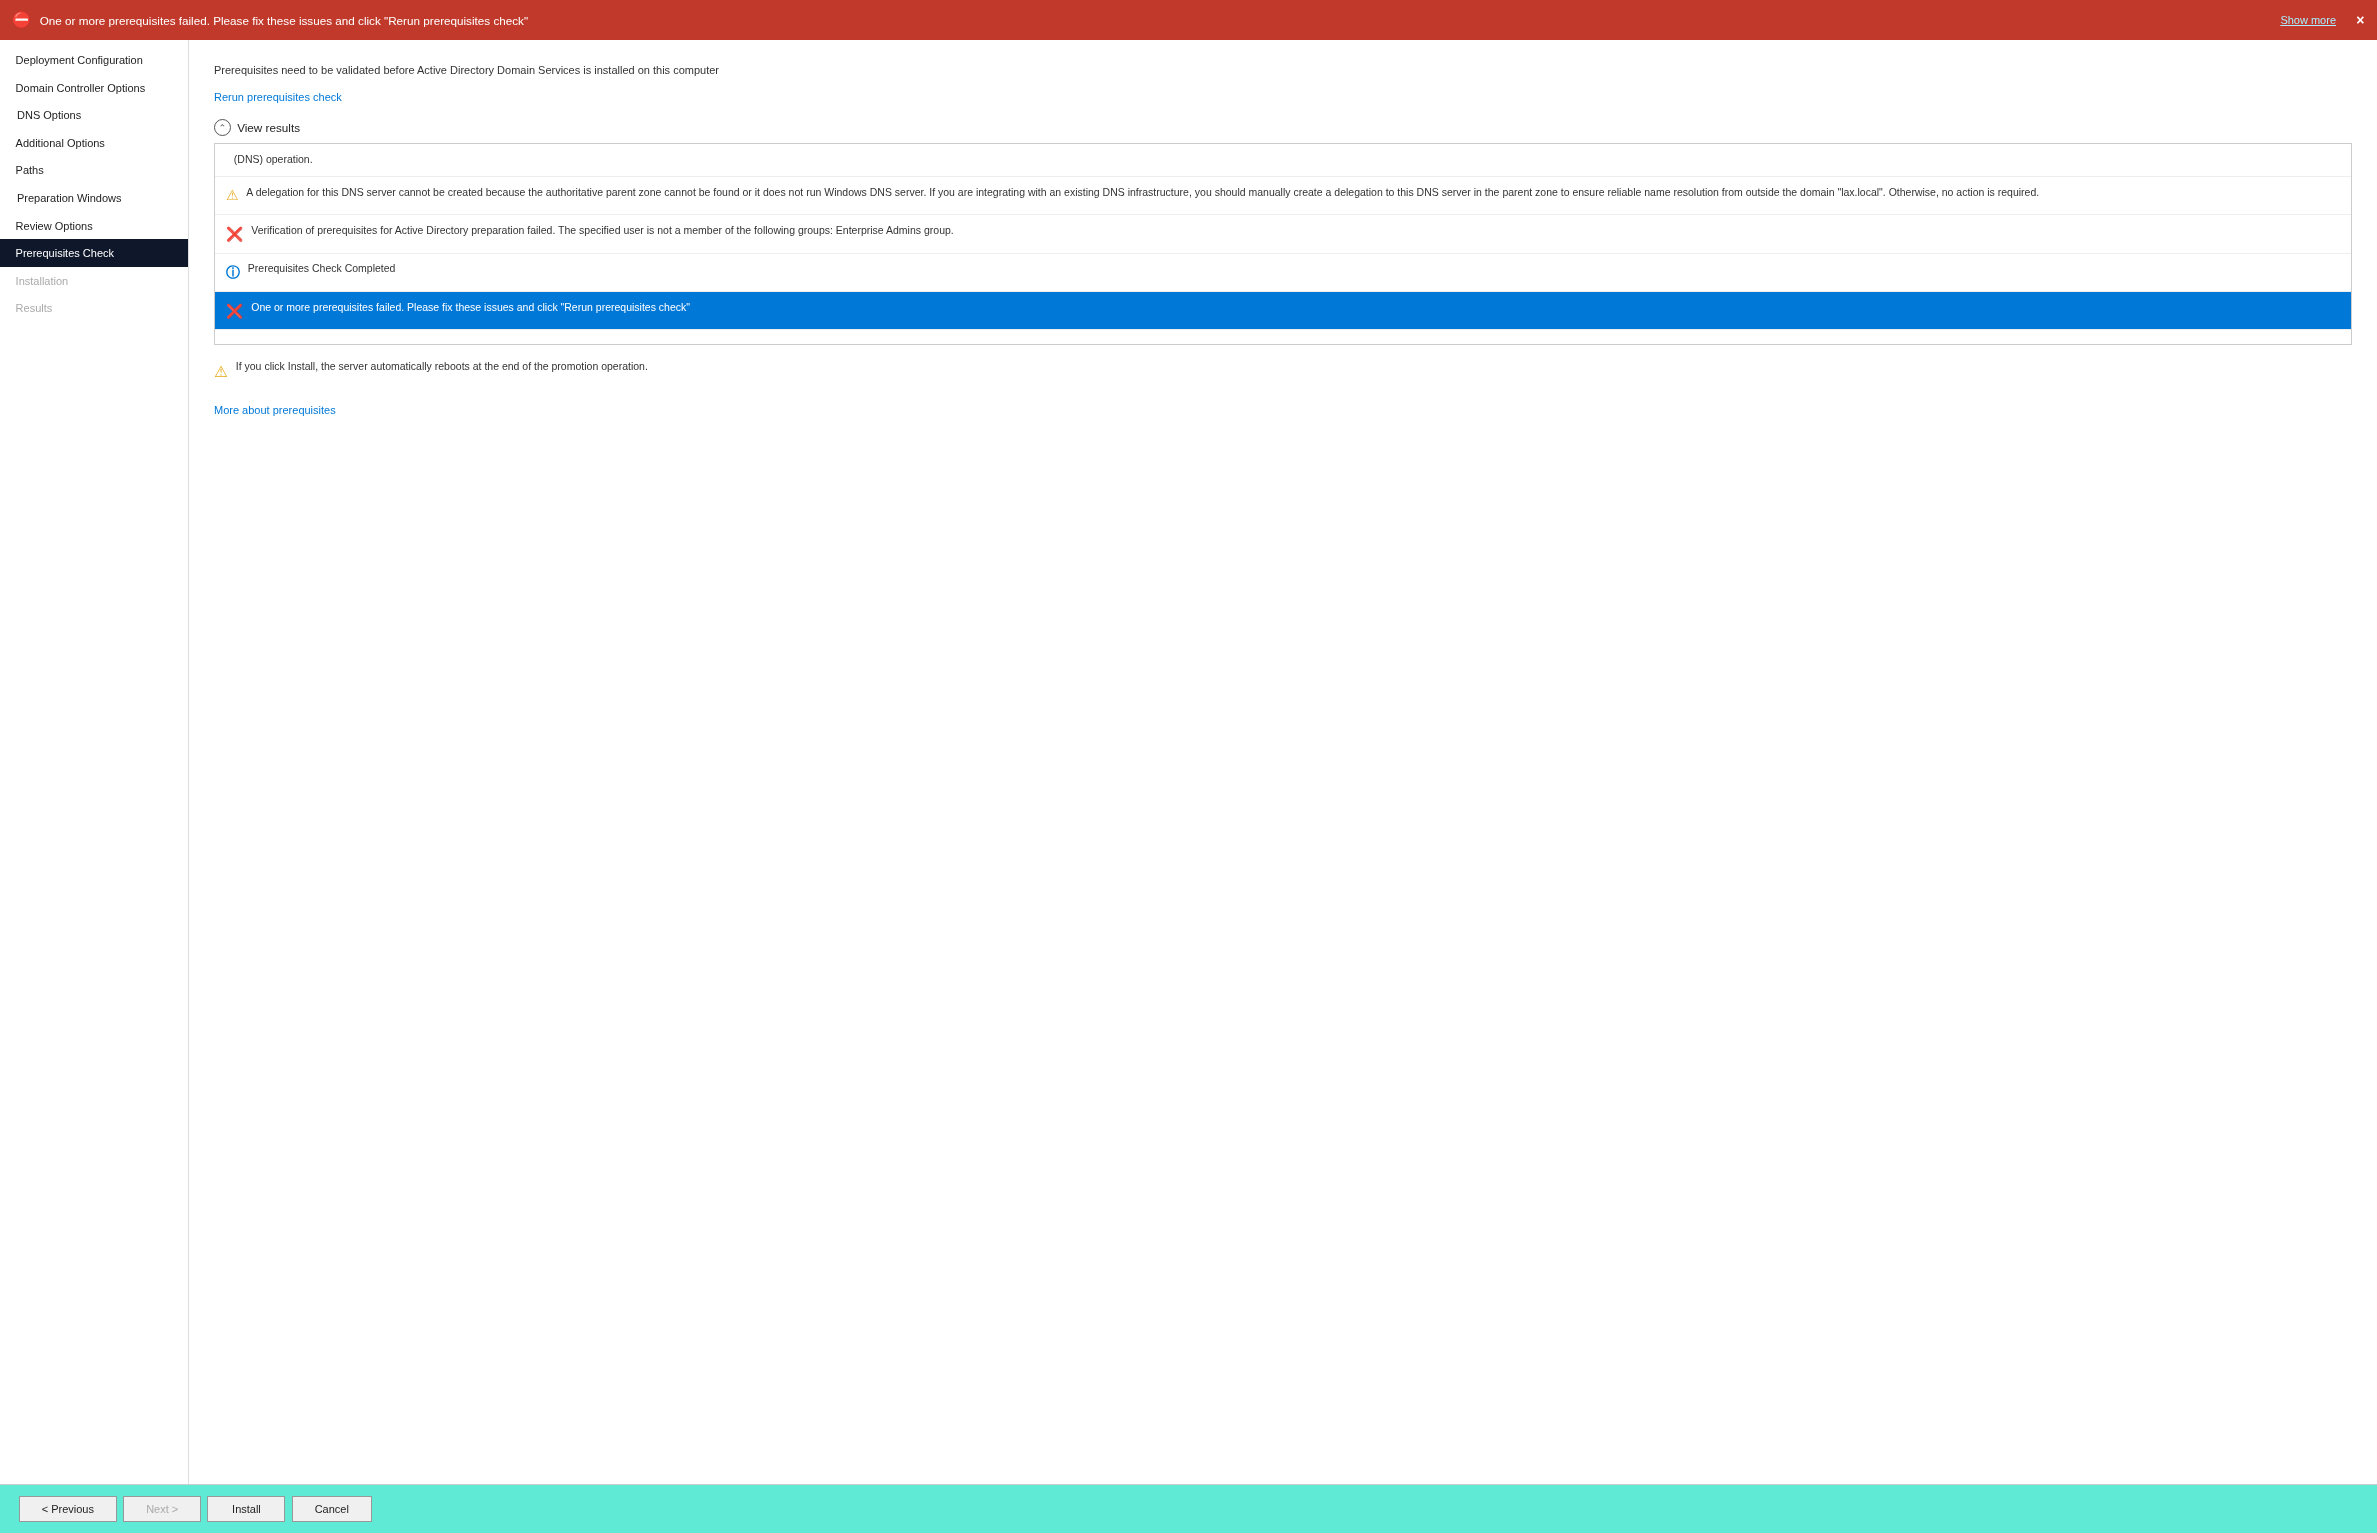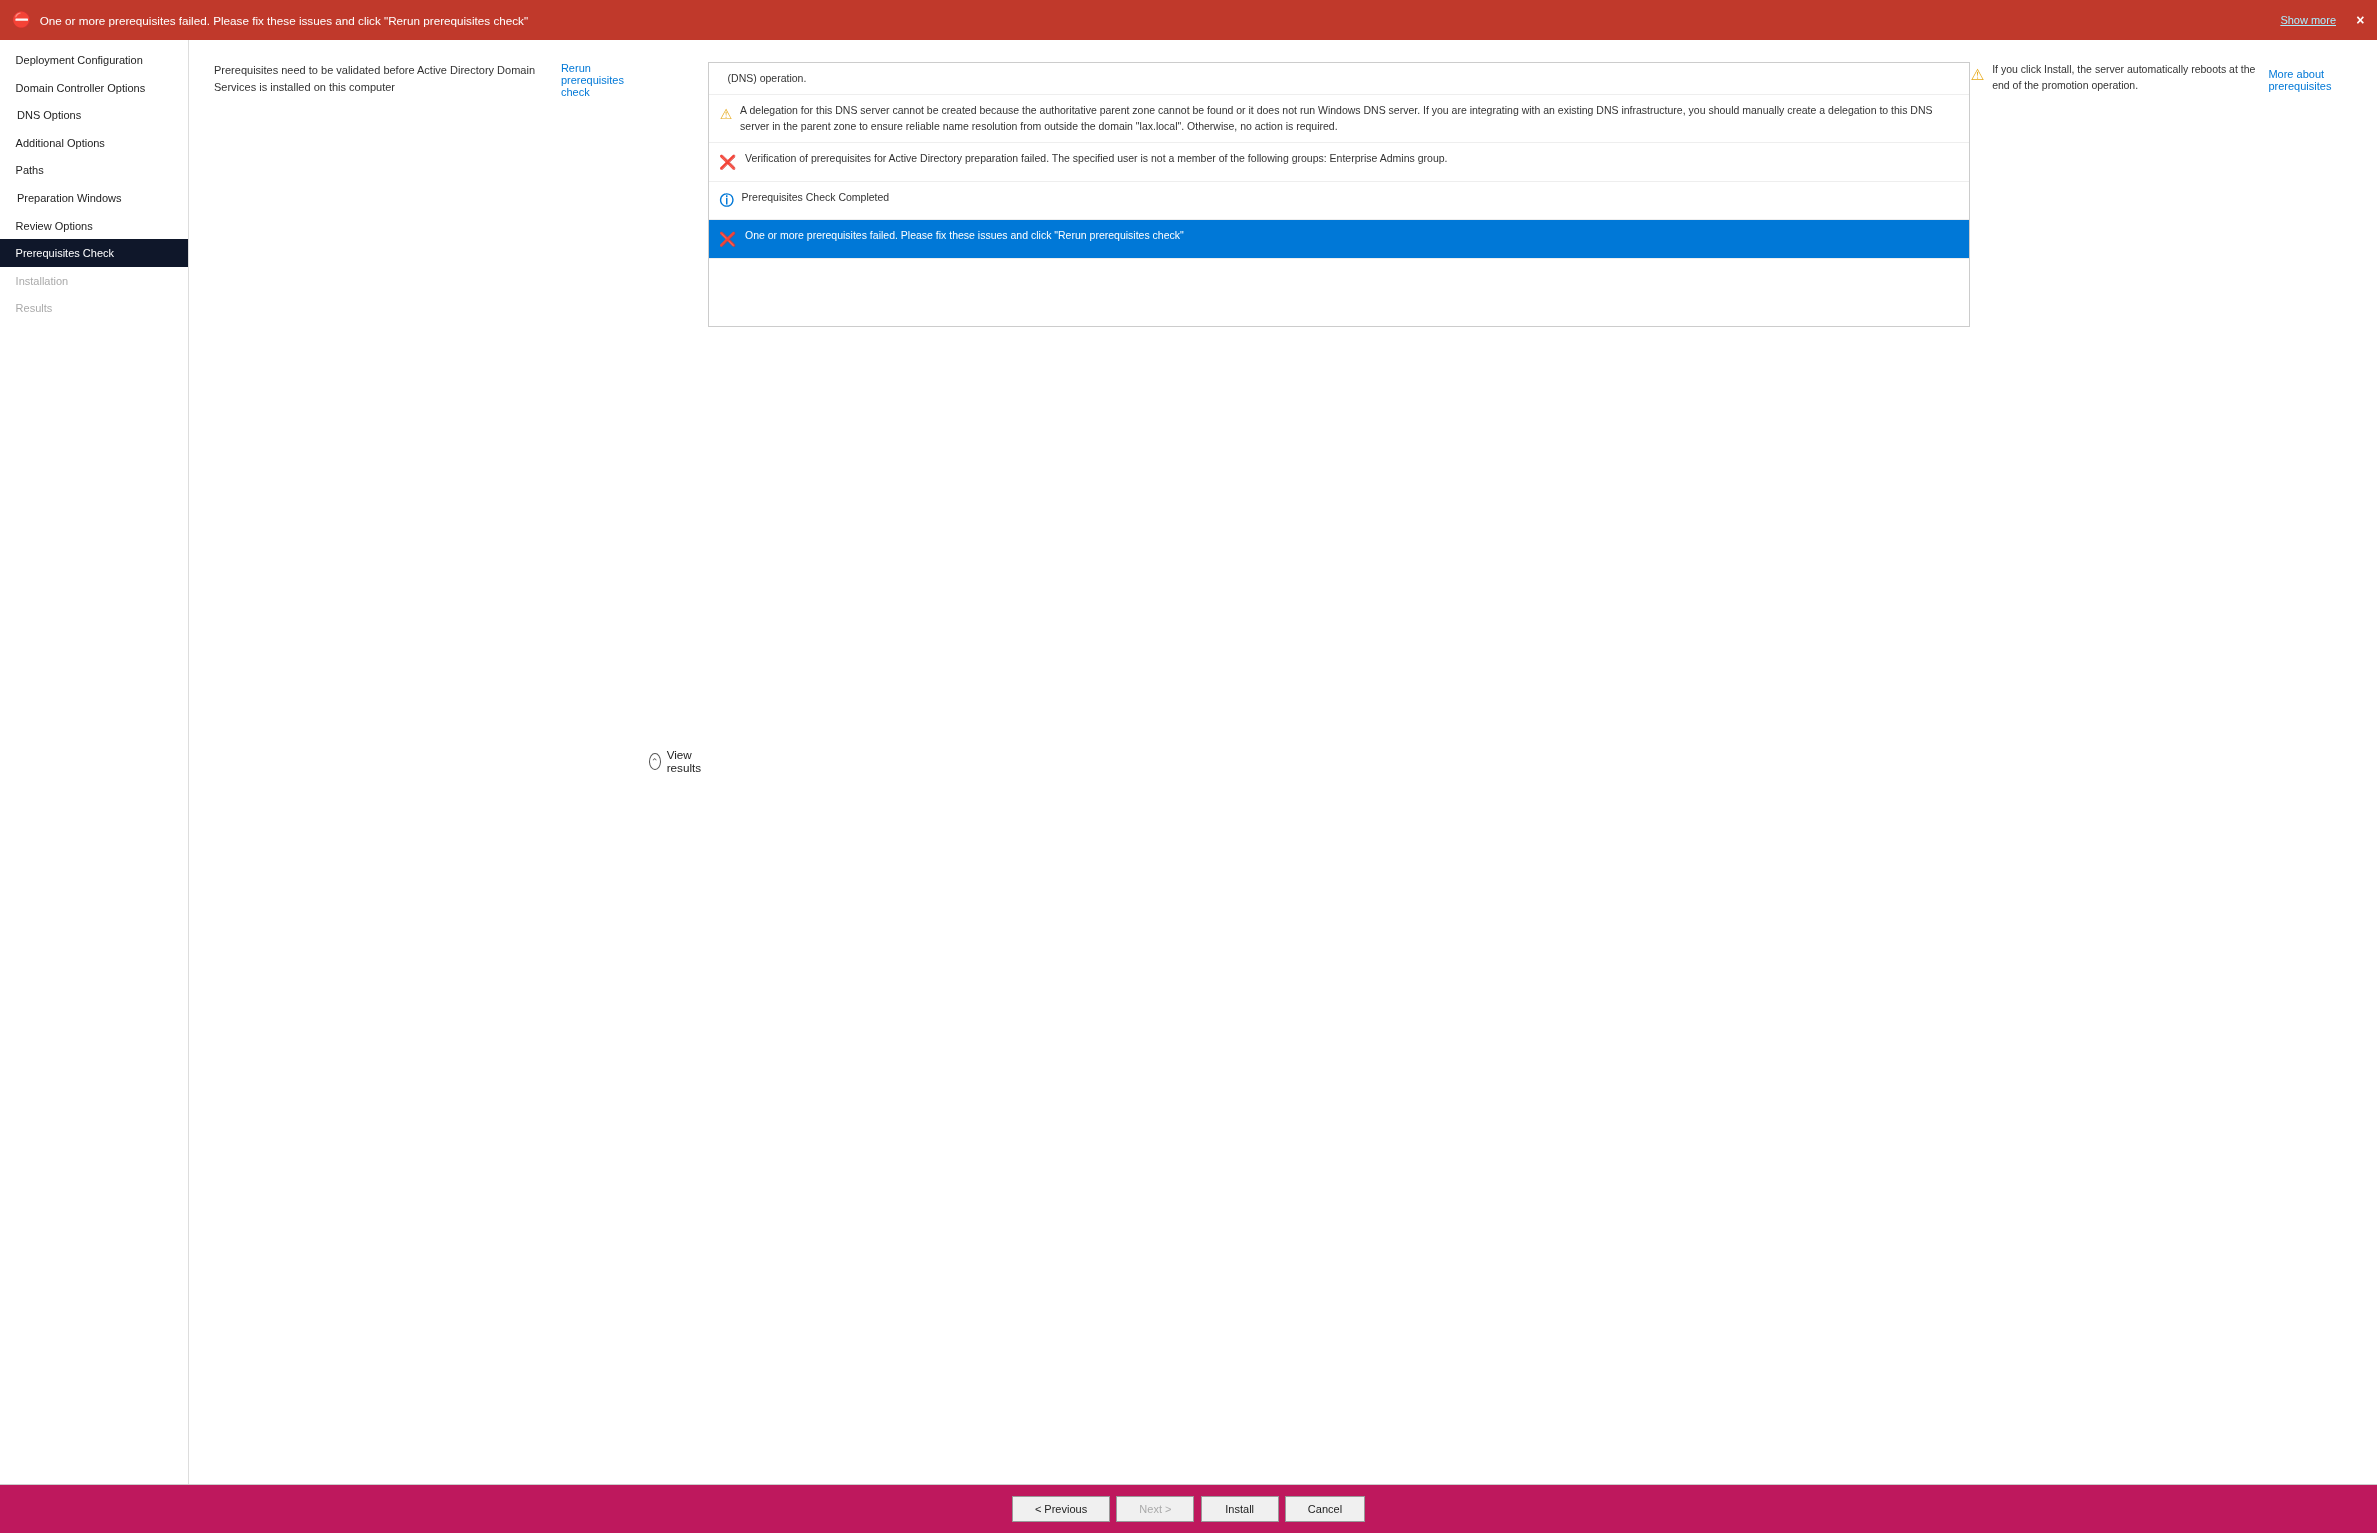--- a/index.html
+++ b/index.html
@@ -80,21 +80,21 @@
       padding-left: 17px;
     }
 
     
     .content {
       flex: 1;
       padding: 22px 25px 15.6px 25px;
       overflow-y: auto;
       background: #fff;
       display: flex;
-      flex-direction: row;
+      flex-direction: column;
     }
 
     .content-intro {
       font-size: 11px;
       color: #333;
       margin-bottom: 12.5px;
       line-height: 1.5;
     }
 
     .rerun-link {
@@ -184,25 +184,25 @@
       color: #0078d7;
       text-decoration: none;
       cursor: pointer;
       font-size: 11px;
       display: inline-block;
       margin-top: 6.2px;
     }
 
     
     .footer {
-      background: #be185d;
+      background: #5eead4;
       border-top: 0.8px solid #ccc;
       padding: 11px 18.7px;
       display: flex;
-      justify-content: center;
+      justify-content: flex-start;
       gap: 6.2px;
       flex-shrink: 0;
     }
     .footer-btn {
       padding: 6.2px 22px;
       font-size: 11px;
       border: 0.8px solid #999;
       background: #f0f0f0;
       cursor: pointer;
       color: #222;

